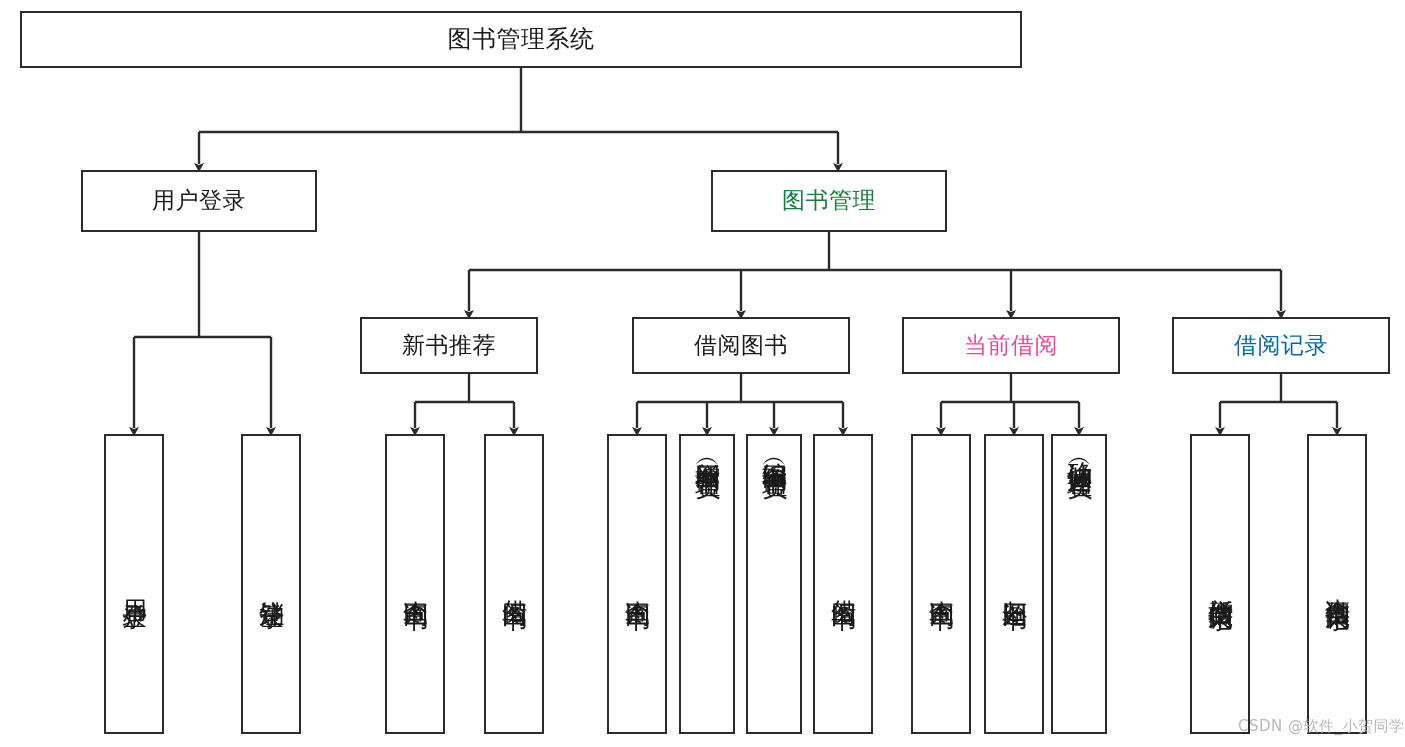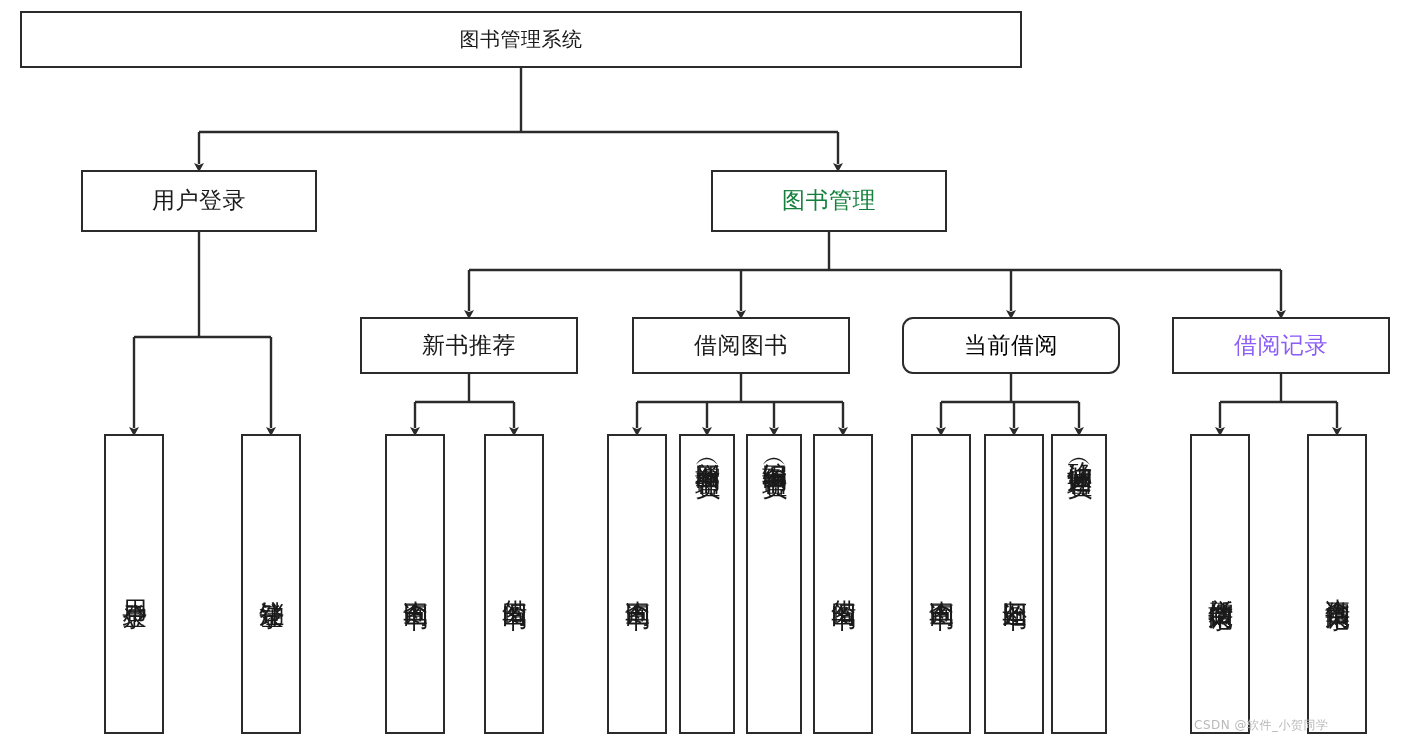--- a/index.html
+++ b/index.html
@@ -42,46 +42,47 @@
     text-align: center;
     line-height: 1.18;
     white-space: nowrap;
   }
   
   .node.horiz .node-label {
     font-size: 23px;
     letter-spacing: 0.5px;
   }
   .node.root .node-label {
-    font-size: 20px;
+    font-size: 24px;
   }
   
   .node.vert {
     align-items: center;
     justify-content: center;
     padding: 6px 0;
   }
   .node.vert .node-label {
     writing-mode: vertical-rl;
     text-orientation: upright;
     font-size: 25px;
     line-height: 1.05;
     letter-spacing: 2px;
     white-space: nowrap;
   }
   .node.vert.align-top {
     align-items: flex-start;
   }
   .watermark {
     position: absolute;
-    font-size: 12px;
+    font-size: 15px;
     color: #b9b9b9;
     white-space: nowrap;
     z-index: 5;
     letter-spacing: 0.5px;
+    margin-left: 44px;
   }
 </style>
 </head>
 <body>
 
 <div id="diagram-root">
 
   <svg id="edge-layer" viewBox="0 0 1405 747" width="1405" height="747" xmlns="http://www.w3.org/2000/svg">
     <defs>
       <marker id="arrow" markerWidth="9" markerHeight="10" refX="1" refY="5" orient="auto" markerUnits="userSpaceOnUse">
@@ -136,30 +137,30 @@
     <span class="node-label">图书管理系统</span>
   </div>
 
   <div class="node horiz" style="left: 81px; top: 170px; width: 236px; height: 62px; border-color: rgb(43, 43, 43); background: rgb(255, 255, 255); color: rgb(26, 26, 26);">
     <span class="node-label">用户登录</span>
   </div>
   <div class="node horiz" style="left: 711px; top: 170px; width: 236px; height: 62px; border-color: rgb(43, 43, 43); background: rgb(255, 255, 255); color: #15803d;">
     <span class="node-label">图书管理</span>
   </div>
 
-  <div class="node horiz" style="left: 360px; top: 317px; width: 218px; height: 57px; border-color: rgb(43, 43, 43); background: rgb(255, 255, 255); color: rgb(26, 26, 26);">
+  <div class="node horiz" style="left: 360px; top: 317px; width: 178px; height: 57px; border-color: rgb(43, 43, 43); background: rgb(255, 255, 255); color: rgb(26, 26, 26);">
     <span class="node-label">新书推荐</span>
   </div>
   <div class="node horiz" style="left: 632px; top: 317px; width: 218px; height: 57px; border-color: rgb(43, 43, 43); background: rgb(255, 255, 255); color: rgb(26, 26, 26);">
     <span class="node-label">借阅图书</span>
   </div>
-  <div class="node horiz" style="left: 902px; top: 317px; width: 218px; height: 57px; border-color: rgb(43, 43, 43); background: rgb(255, 255, 255); color: #000000; border-radius: 11px;">
+  <div class="node horiz" style="left: 902px; top: 317px; width: 218px; height: 57px; border-color: rgb(43, 43, 43); background: rgb(255, 255, 255); color: #ec4899;">
     <span class="node-label">当前借阅</span>
   </div>
-  <div class="node horiz" style="left: 1172px; top: 317px; width: 218px; height: 57px; border-color: rgb(43, 43, 43); background: rgb(255, 255, 255); color: #8b5cf6;">
+  <div class="node horiz" style="left: 1172px; top: 317px; width: 218px; height: 57px; border-color: rgb(43, 43, 43); background: rgb(255, 255, 255); color: #0369a1;">
     <span class="node-label">借阅记录</span>
   </div>
 
   <div class="node vert" style="left: 104px; top: 434px; width: 60px; height: 300px; border-color: rgb(43, 43, 43); background: rgb(255, 255, 255); color: rgb(26, 26, 26);">
     <span class="node-label">用户登录</span>
   </div>
   <div class="node vert" style="left: 241px; top: 434px; width: 60px; height: 300px; border-color: rgb(43, 43, 43); background: rgb(255, 255, 255); color: rgb(26, 26, 26);">
     <span class="node-label">注销登录</span>
   </div>
   <div class="node vert" style="left: 385px; top: 434px; width: 60px; height: 300px; border-color: rgb(43, 43, 43); background: rgb(255, 255, 255); color: rgb(26, 26, 26);">

